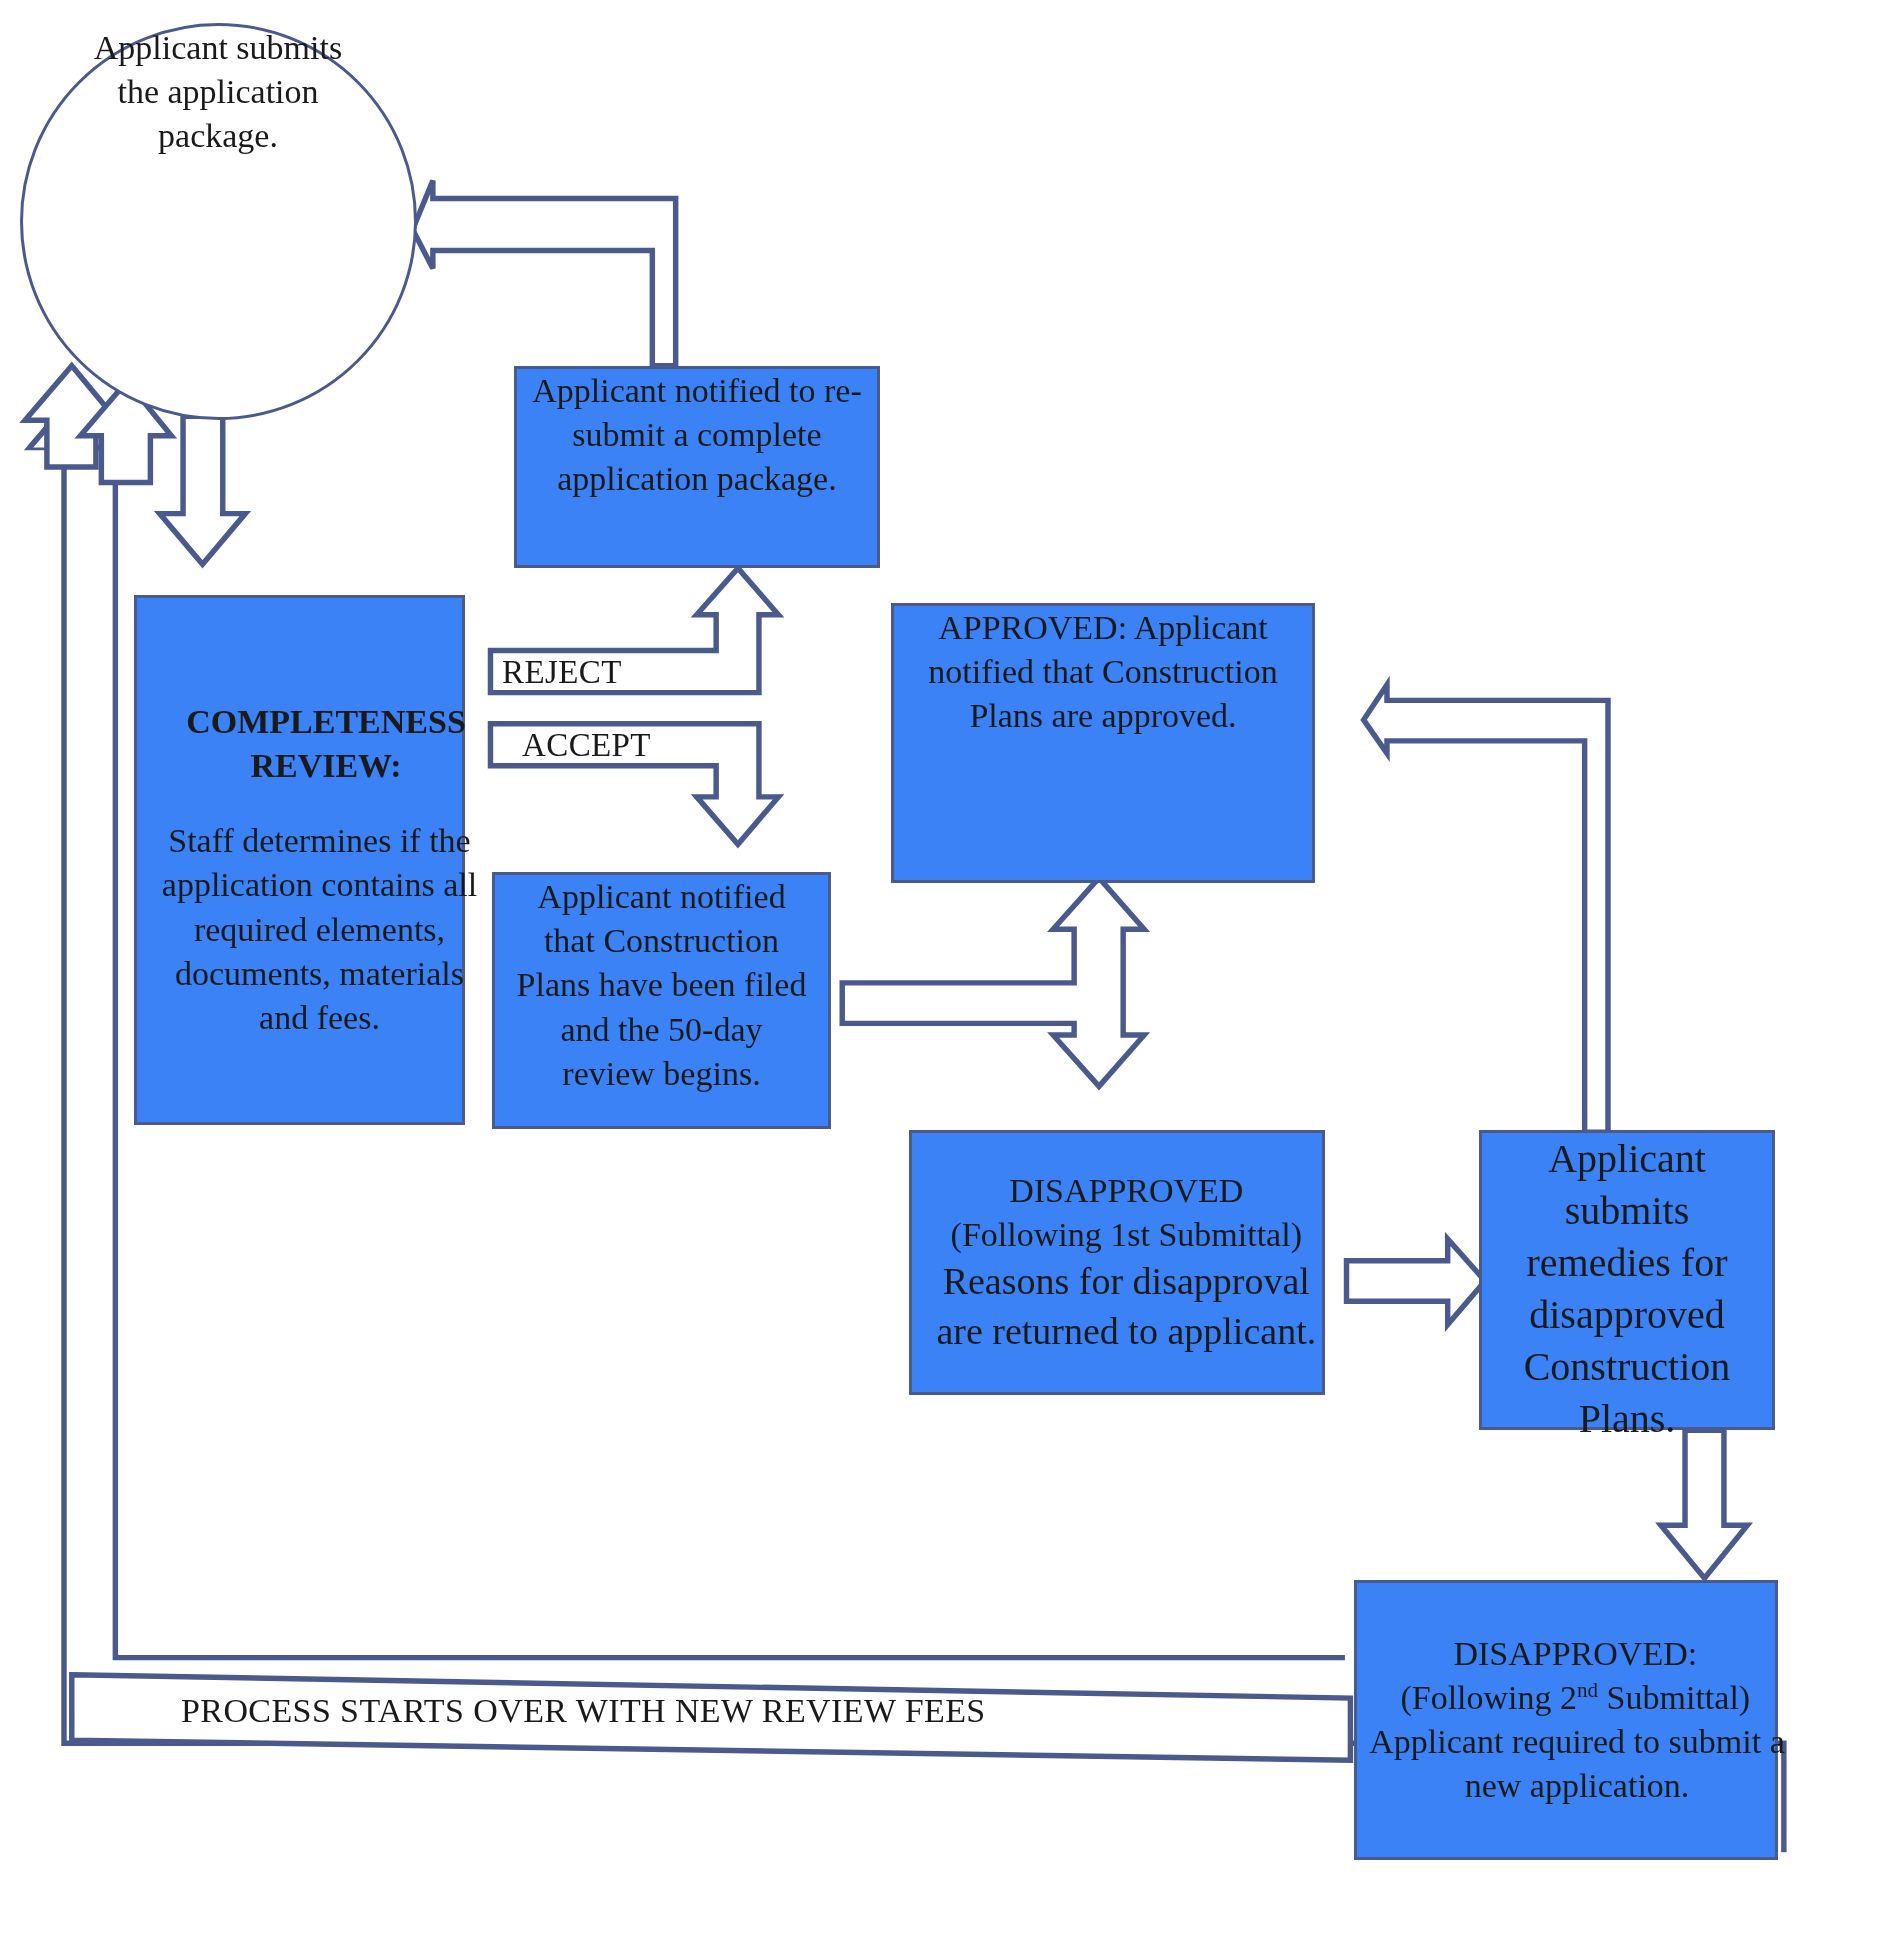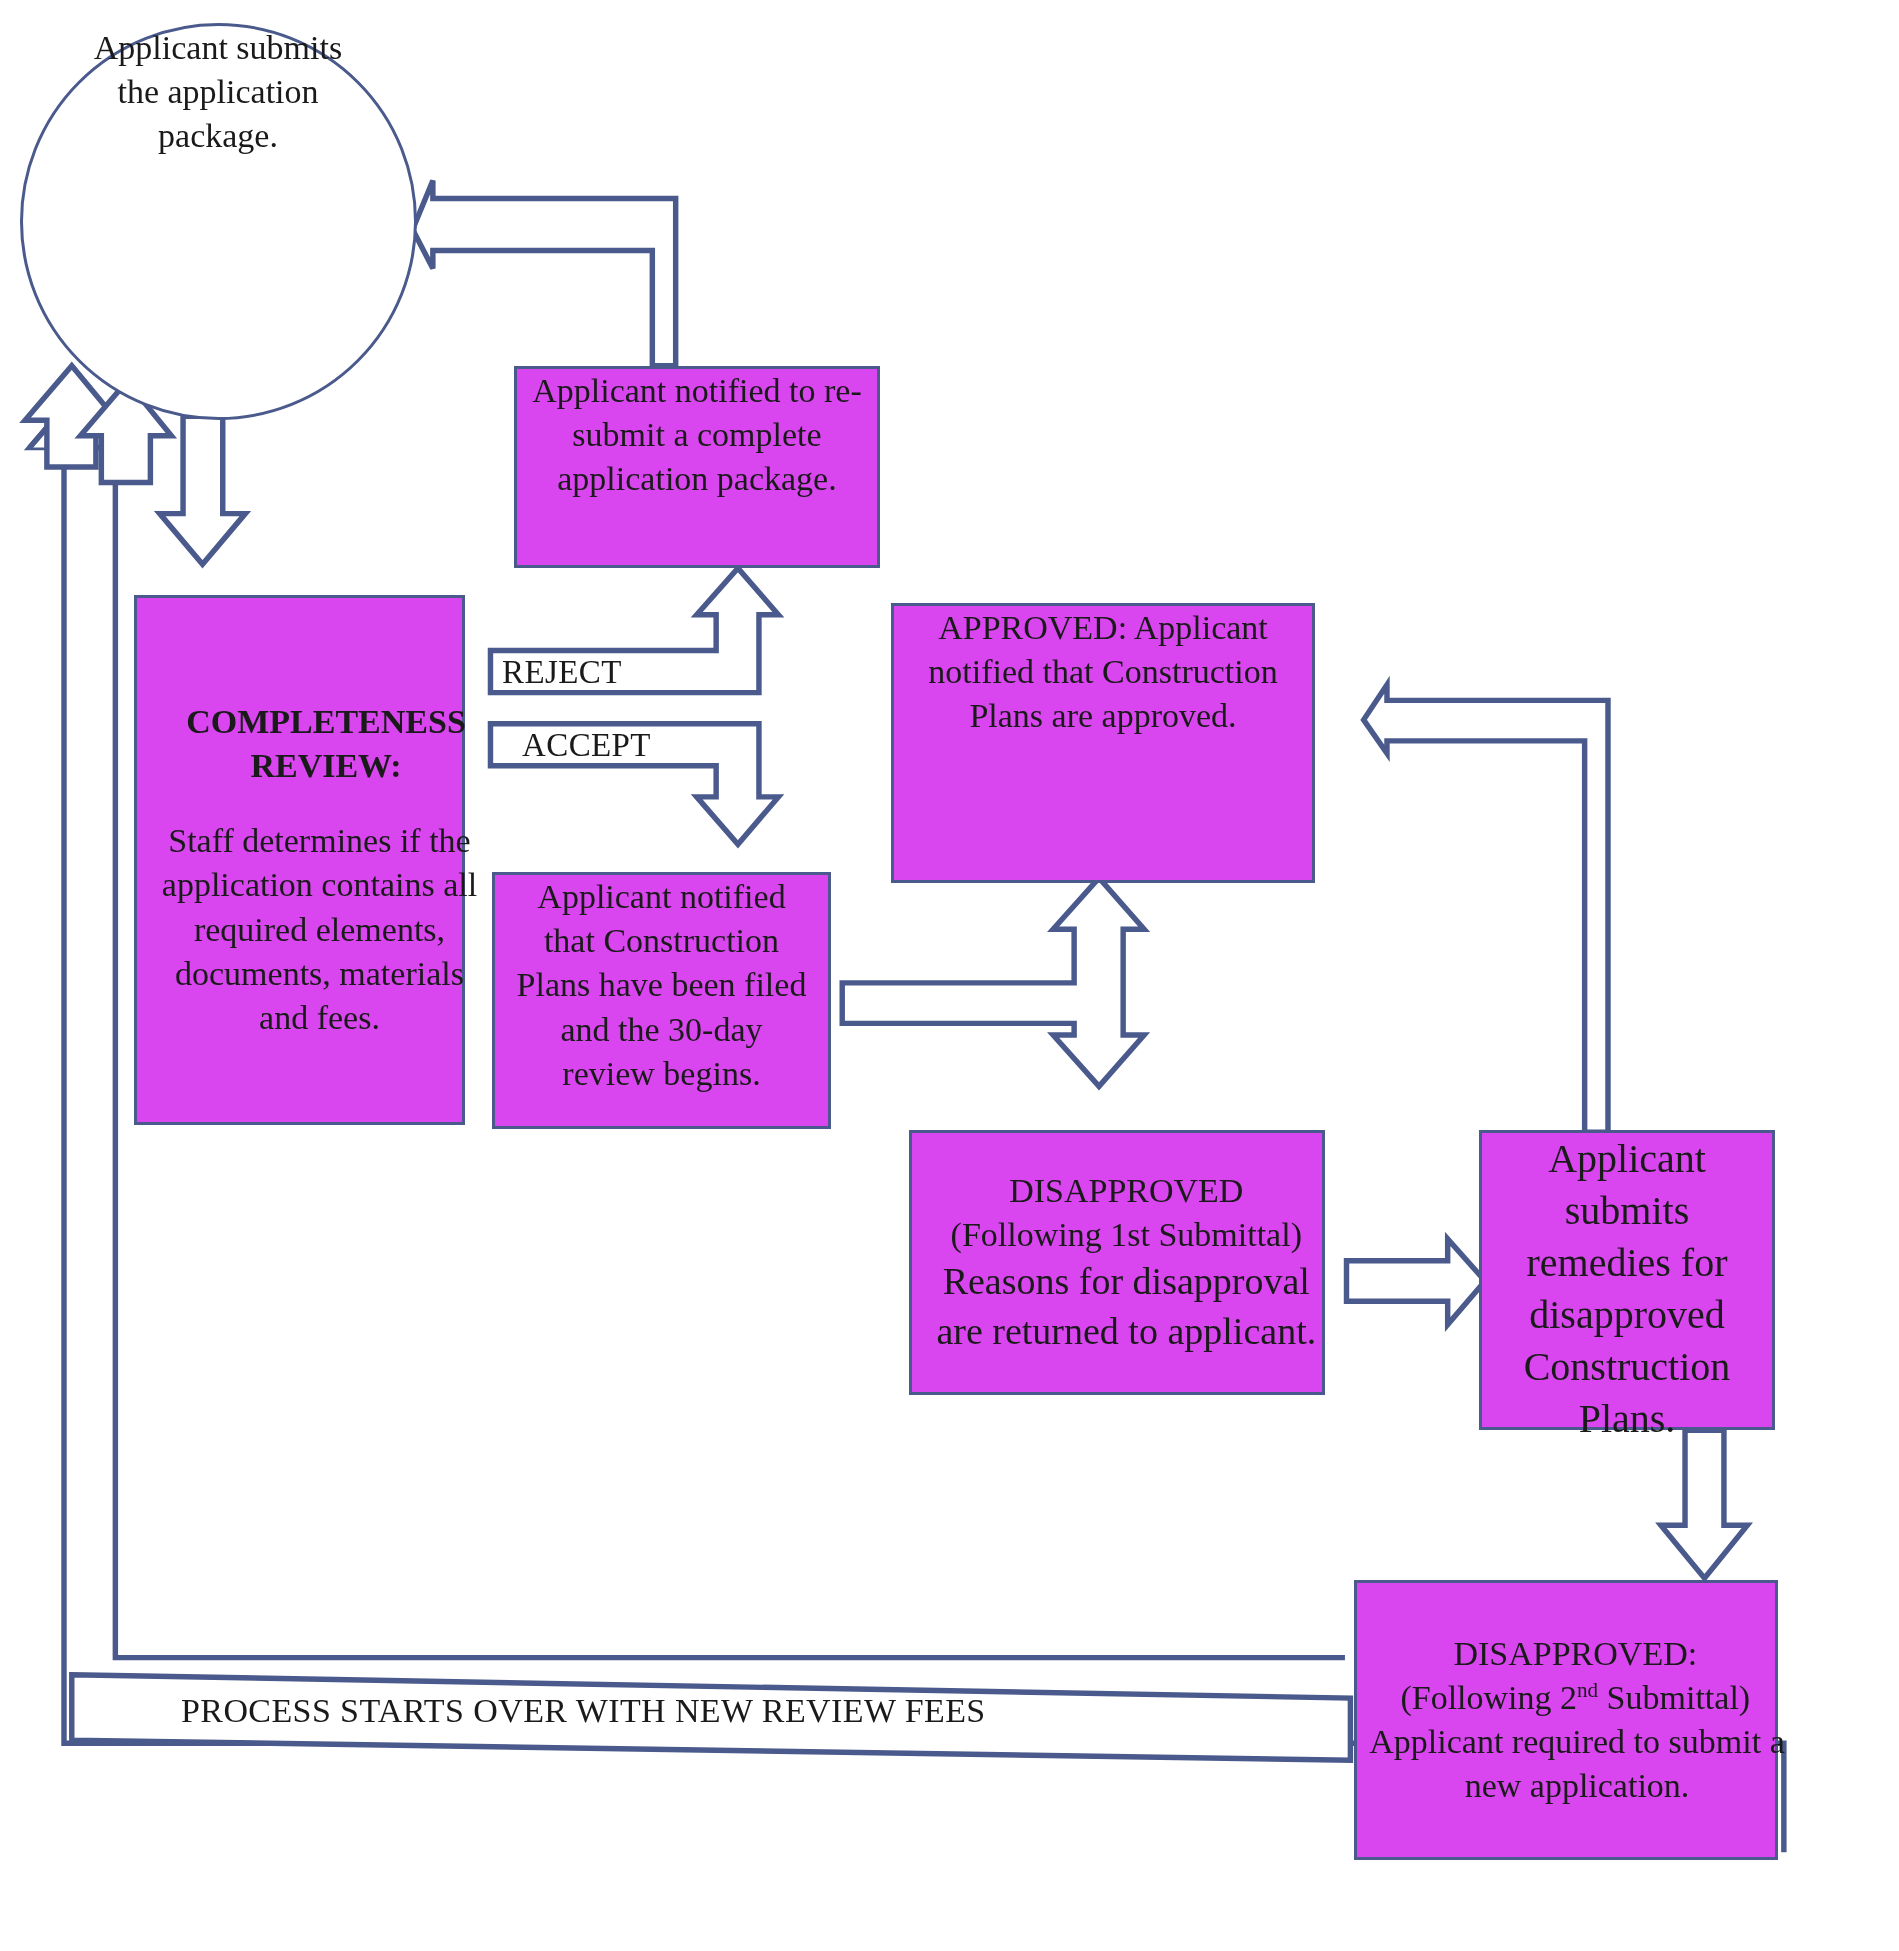--- a/index.html
+++ b/index.html
@@ -3,21 +3,21 @@
 <meta charset="utf-8">
 <style>
   html,body{margin:0;padding:0;background:#fff;}
   body{width:1900px;height:1951px;position:relative;overflow:hidden;
        font-family:"Liberation Serif","DejaVu Serif",serif;color:#1a1a1a;}
   #canvas{position:absolute;left:0;top:0;width:1900px;height:1951px;}
   svg.layer{position:absolute;left:0;top:0;width:1900px;height:1951px;}
   .node{position:absolute;box-sizing:border-box;display:flex;
         justify-content:center;text-align:center;}
   .node .txt{width:100%;padding:0 9.3px;line-height:1.30;}
-  .boxnode{border:3.9px solid #4a5a8c;background:#d946ef;}
+  .boxnode{border:3.9px solid #4a5a8c;background:#3b82f6;}
   .circlenode{border:3.9px solid #4a5a8c;border-radius:50%;background:#fff;}
   .lbl{position:absolute;display:flex;align-items:center;
        font-size:33px;letter-spacing:0.4px;white-space:nowrap;}
   .bold{font-weight:bold;}
   sup{font-size:0.62em;vertical-align:super;line-height:0;}
 </style>
 </head>
 <body>
 
 <div id="canvas">
@@ -73,21 +73,21 @@
   <div class="node boxnode" style="left:514px;top:366px;width:366px;height:202px;">
     <div class="txt" style="font-size:34px;">Applicant notified to re-submit a complete application package.</div>
   </div>
 
   <div class="node boxnode" style="left:134px;top:595px;width:331px;height:530px;flex-direction:column;">
     <div class="txt bold" style="font-size:34px;padding:0 26.5px;margin-top:20px;">COMPLETENESS REVIEW:</div>
     <div class="txt" style="font-size:34px;padding:0 20px;margin-top:31px;">Staff determines if the application contains all required elements, documents, materials and fees.</div>
   </div>
 
   <div class="node boxnode" style="left:492px;top:872px;width:339px;height:257px;">
-    <div class="txt" style="font-size:34px;padding:0 17px;">Applicant notified that Construction Plans have been filed and the 30-day review begins.</div>
+    <div class="txt" style="font-size:34px;padding:0 17px;">Applicant notified that Construction Plans have been filed and the 50-day review begins.</div>
   </div>
 
   <div class="node boxnode" style="left:891px;top:603px;width:424px;height:280px;">
     <div class="txt" style="font-size:34px;padding:0 17px;">APPROVED:  Applicant notified that Construction Plans are approved.</div>
   </div>
 
   <div class="node boxnode" style="left:909px;top:1130px;width:416px;height:265px;flex-direction:column;">
     <div class="txt" style="font-size:34px;">DISAPPROVED</div>
     <div class="txt" style="font-size:34px;">(Following 1st Submittal)</div>
     <div class="txt" style="font-size:38px;padding:0 9.3px;">Reasons for disapproval are returned to applicant.</div>

